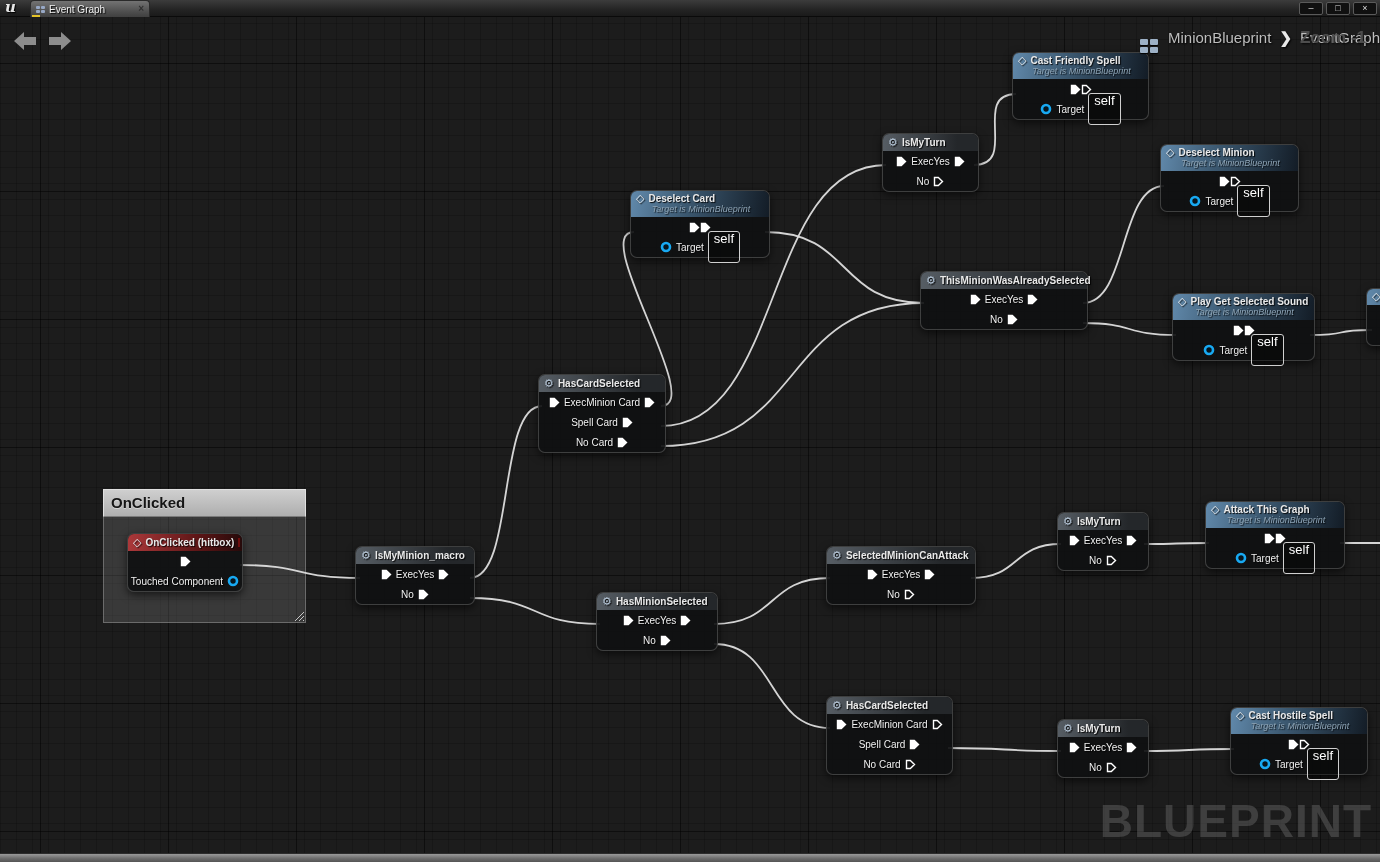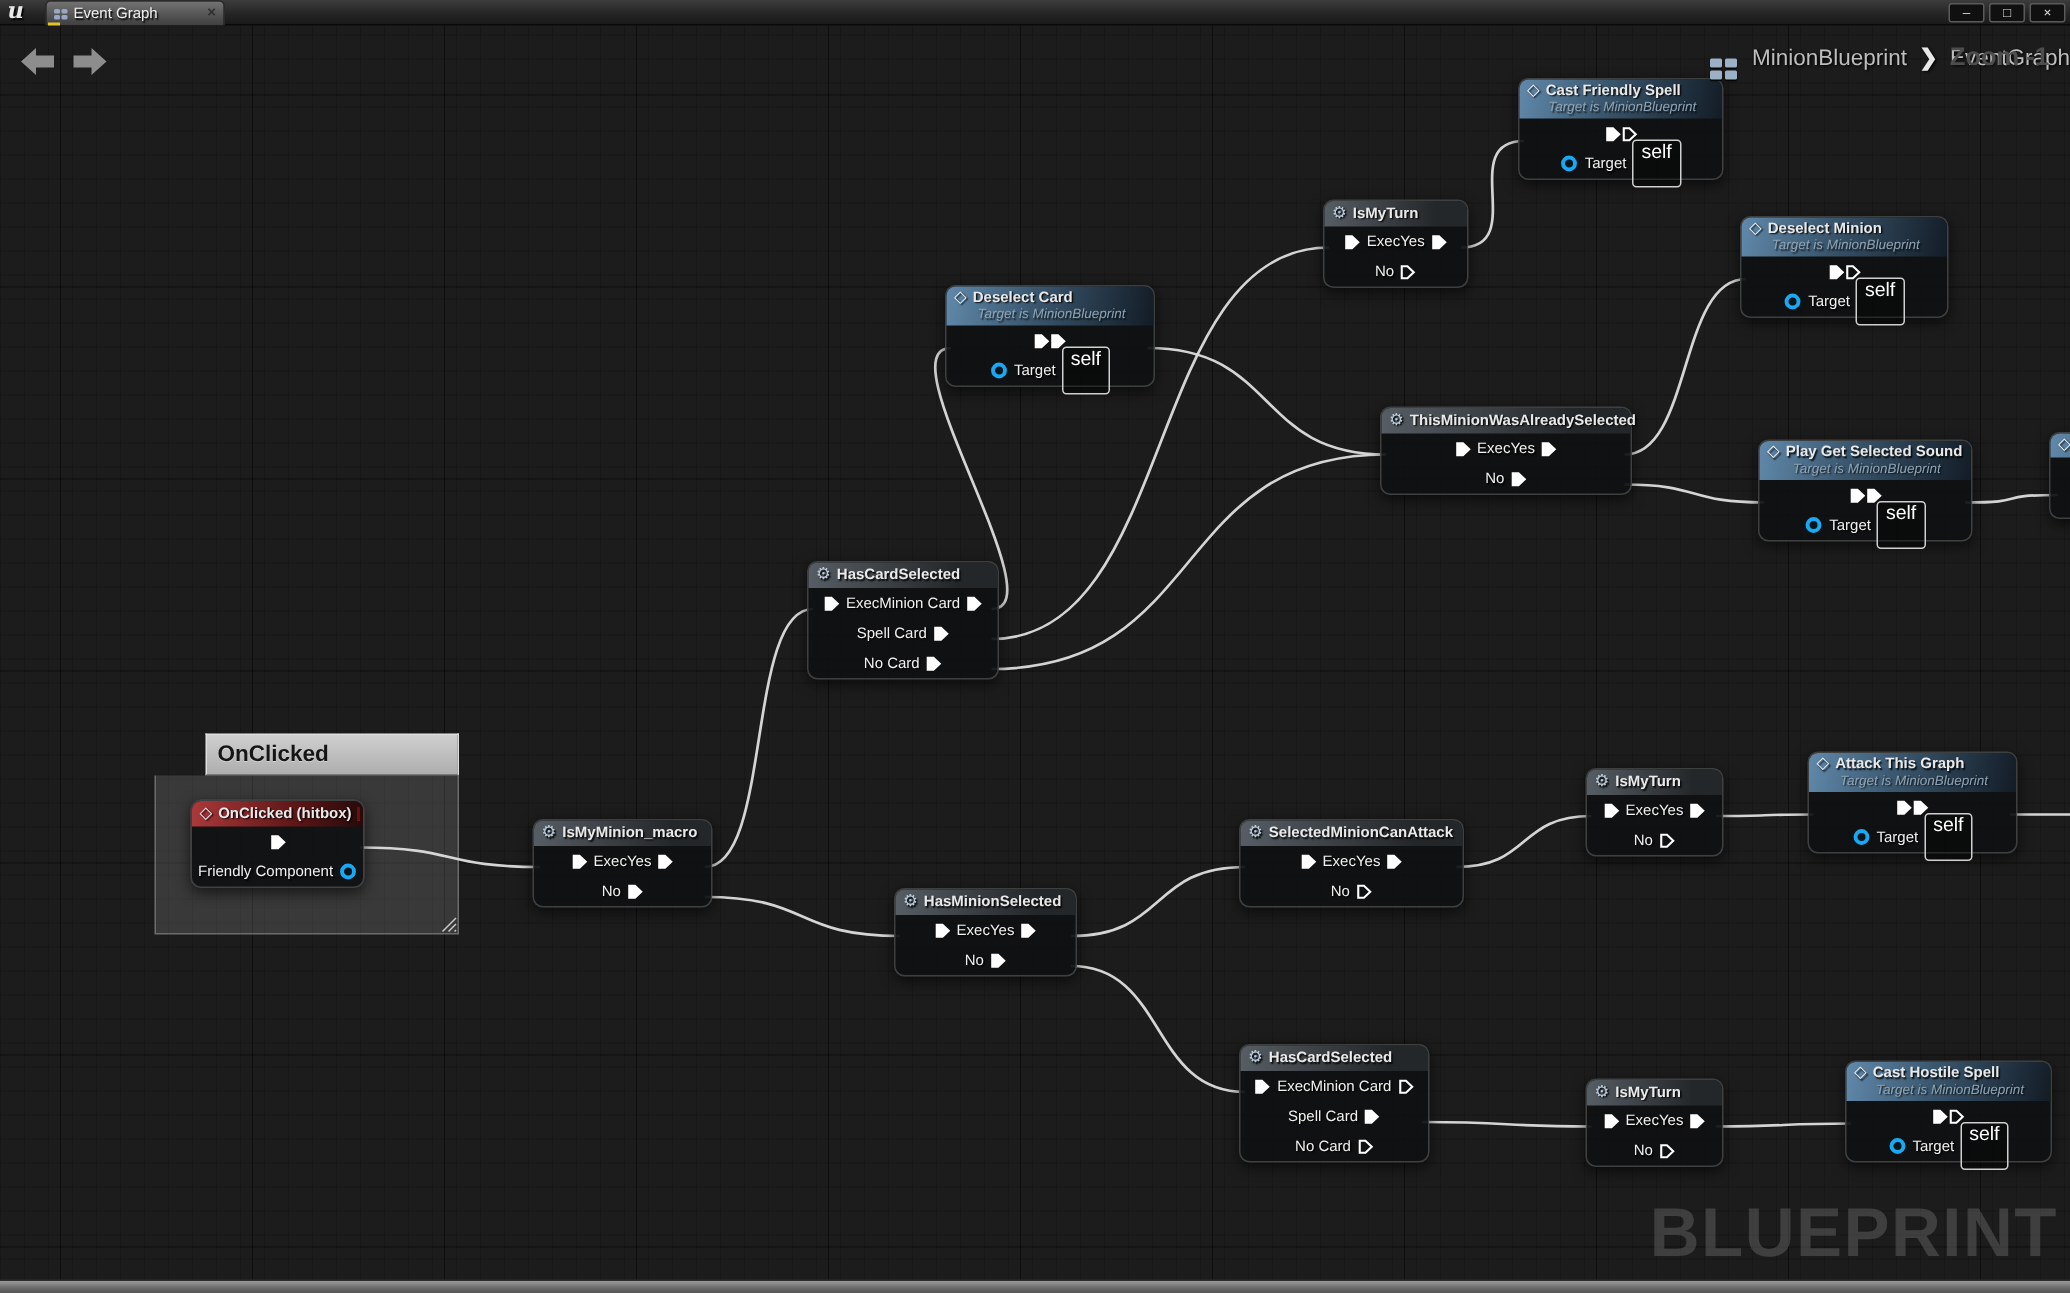--- a/index.html
+++ b/index.html
@@ -69,21 +69,20 @@
     background:linear-gradient(#9a9a9a,#696969 60%,#555);
     border-top:1px solid #2c2c2c;
   }
   
   #comment { position:absolute; left:103px; top:489px; width:203px; height:134px; z-index:2; }
   #comment .c-title {
     height:28px; background:linear-gradient(#cfcfcf,#aeaeae);
     border:1px solid #e0e0e0; border-bottom-color:#7a7a7a;
     color:#151515; font-weight:bold; font-size:15px; line-height:26px; padding-left:7px;
     text-shadow:0 1px 0 rgba(255,255,255,0.4);
-    margin-left:34px;
   }
   #comment .c-body {
     position:absolute; left:0; right:0; top:28px; bottom:0;
     background:rgba(165,165,165,0.22); border:1px solid rgba(200,200,200,0.35); border-top:none;
   }
   #comment .c-resize { position:absolute; right:1px; bottom:1px; }
   
   #wires { position:absolute; top:0; left:0; z-index:3; pointer-events:none; }
   #wires path { fill:none; stroke:#dedede; stroke-width:1.8px; opacity:0.95; }
   
@@ -201,21 +200,21 @@
             <span></span>
         <span class="cell">
           <svg class="pin" width="11" height="11" viewBox="0 0 11 11">
      <path d="M1.5 1.5 H5.3 L9.5 5.5 L5.3 9.5 H1.5 Z" fill="#ffffff" stroke="#ffffff" stroke-width="1.4"></path>
    </svg>
         </span>
           </div>
       <div class="node-row">
             <span></span>
         <span class="cell">
-          <span class="pin-label">Friendly Component</span>
+          <span class="pin-label">Touched Component</span>
           <svg class="pin" width="12" height="12" viewBox="0 0 12 12">
      <circle cx="6" cy="6" r="4" fill="#07151d" stroke="#18a9f2" stroke-width="2.6"></circle>
    </svg>
         </span>
           </div>
     </div>
     <div class="node macro" style="left: 355px; top: 546px; width: 120px;">
       <div class="node-header">
              <div class="hrow">
                <span class="node-icon">⚙</span>

